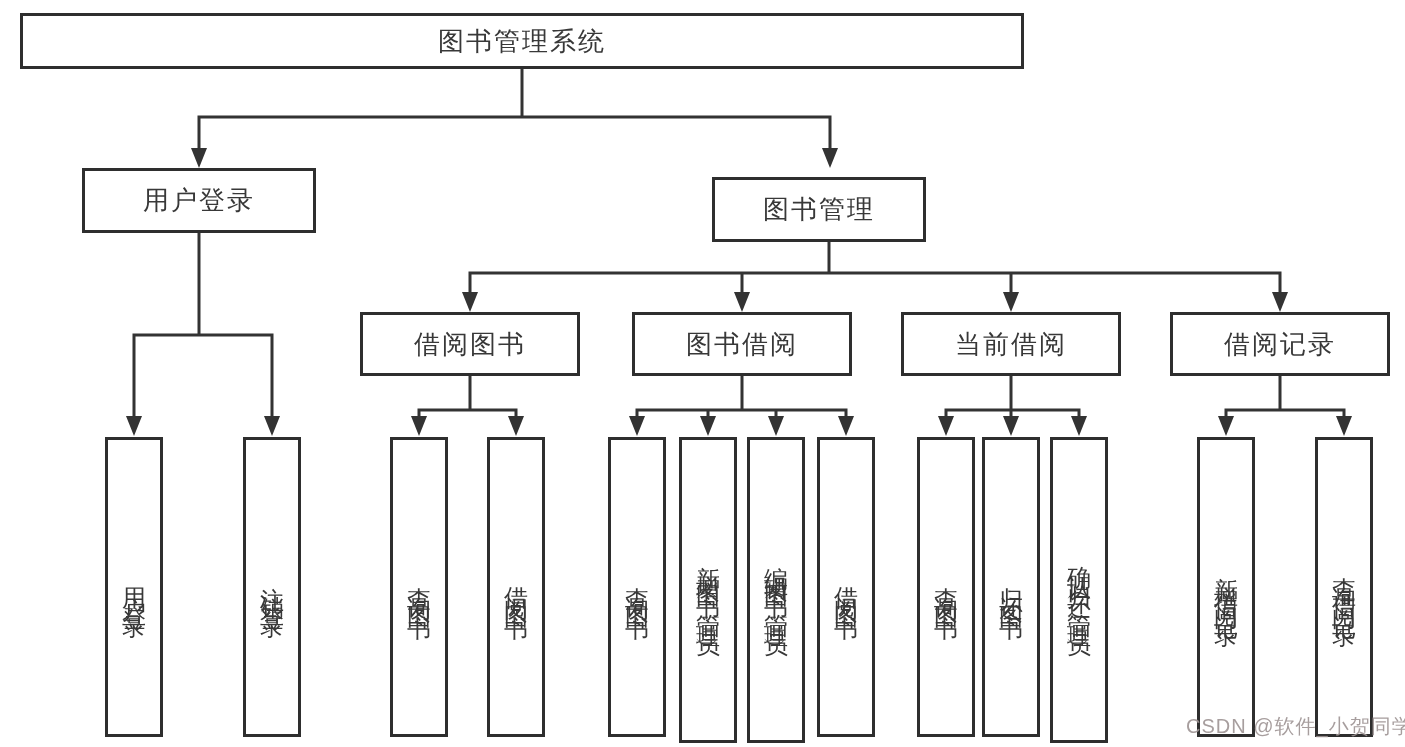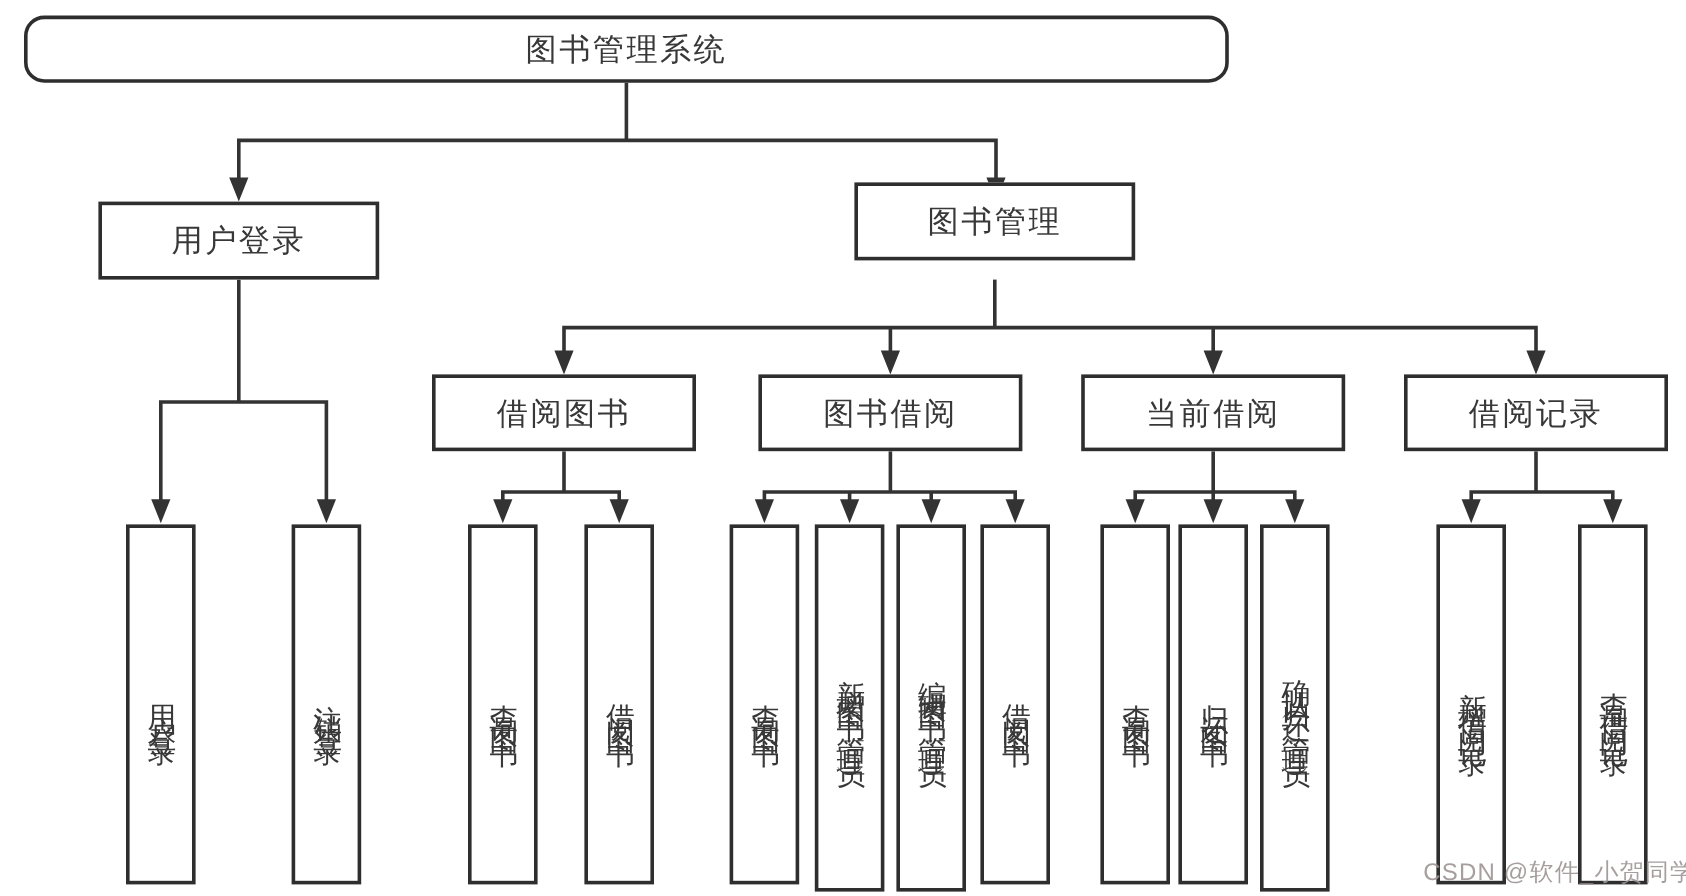--- a/index.html
+++ b/index.html
@@ -39,24 +39,24 @@
   }
   .v-node .vtext {
     writing-mode: vertical-rl;
     text-orientation: mixed;
     font-size: 24px;
     line-height: 1;
     letter-spacing: 0.4em;
     white-space: nowrap;
   }
   
-  .n-root   { left: 20px;  top: 13px;  width: 1004px; height: 56px; border-radius: 17px; }
+  .n-root   { left: 20px;  top: 13px;  width: 1004px; height: 56px; }
   
   .n-login  { left: 82px;  top: 168px; width: 234px;  height: 65px; }
-  .n-mgmt   { left: 712px; top: 152px; width: 234px;  height: 65px; }
+  .n-mgmt   { left: 712px; top: 177px; width: 214px;  height: 65px; }
   
   .n-l3     { top: 312px;  width: 220px; height: 64px; }
   .n-nbr    { left: 360px; }
   .n-bb     { left: 632px; }
   .n-cb     { left: 901px; }
   .n-br     { left: 1170px; }
   
   .leaf     { top: 437px; width: 58px; height: 300px; }
   .leaf.tall{ height: 306px; }
   .lf-1  { left: 105px; }

